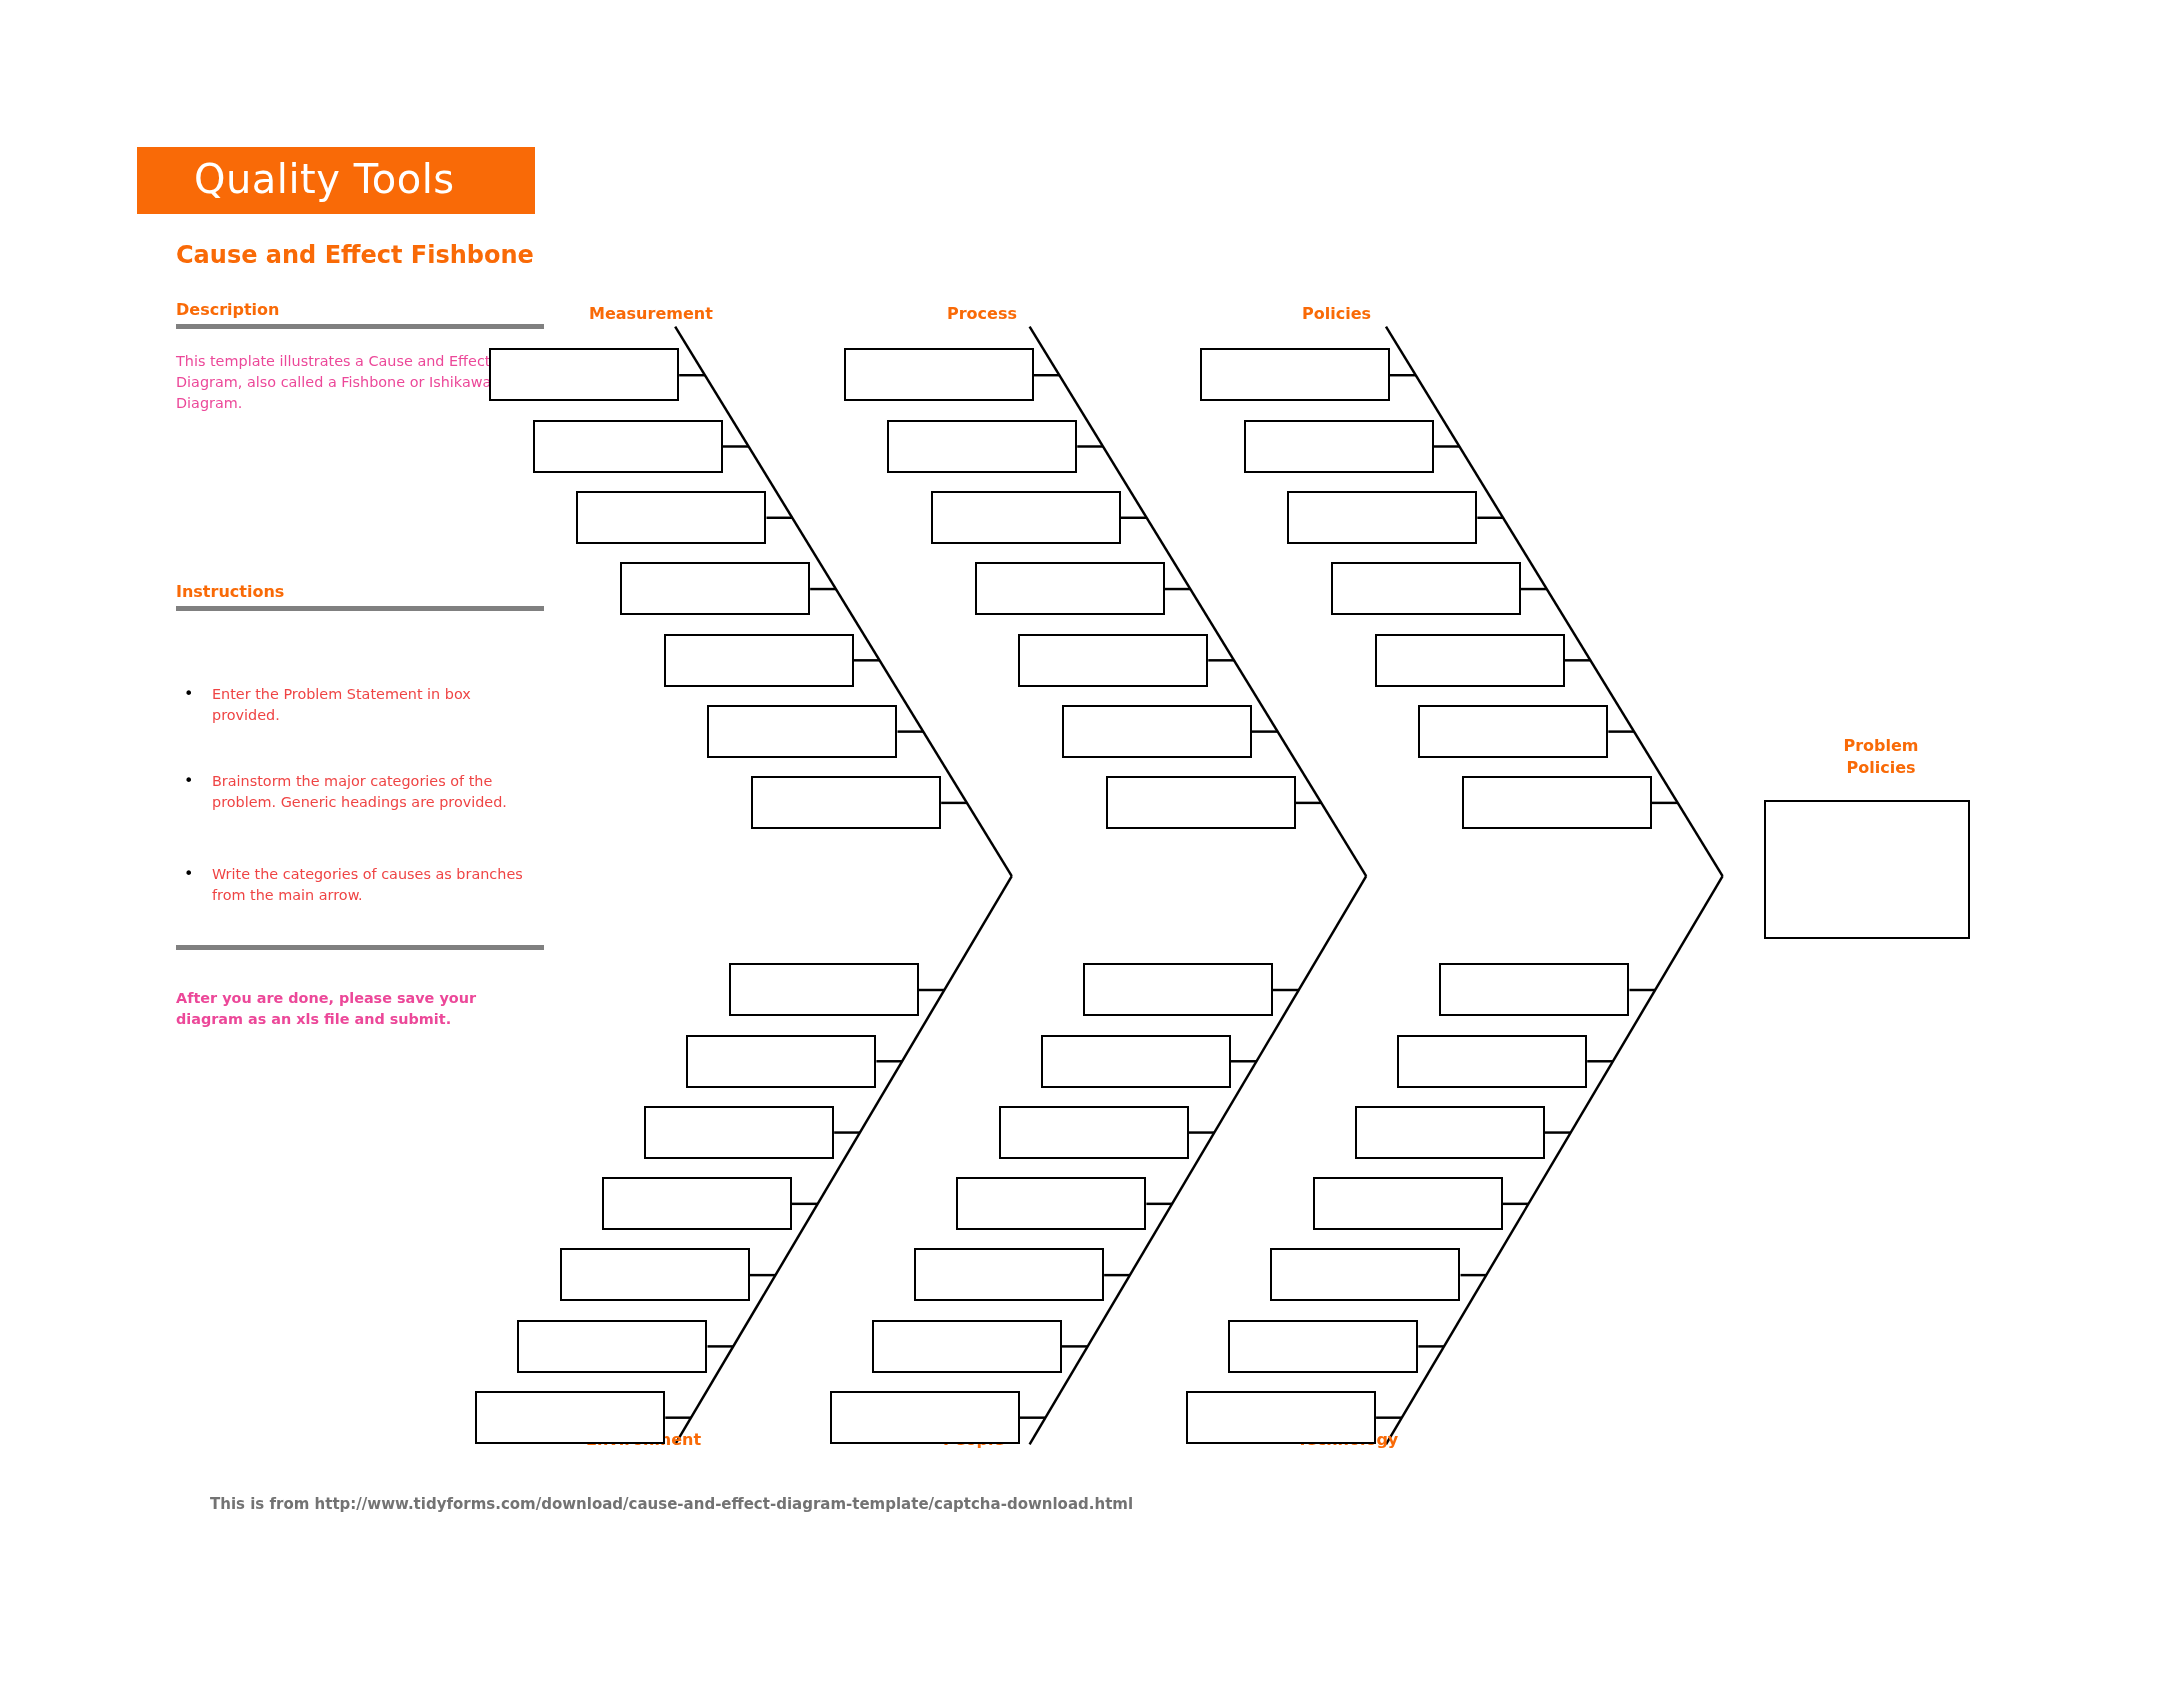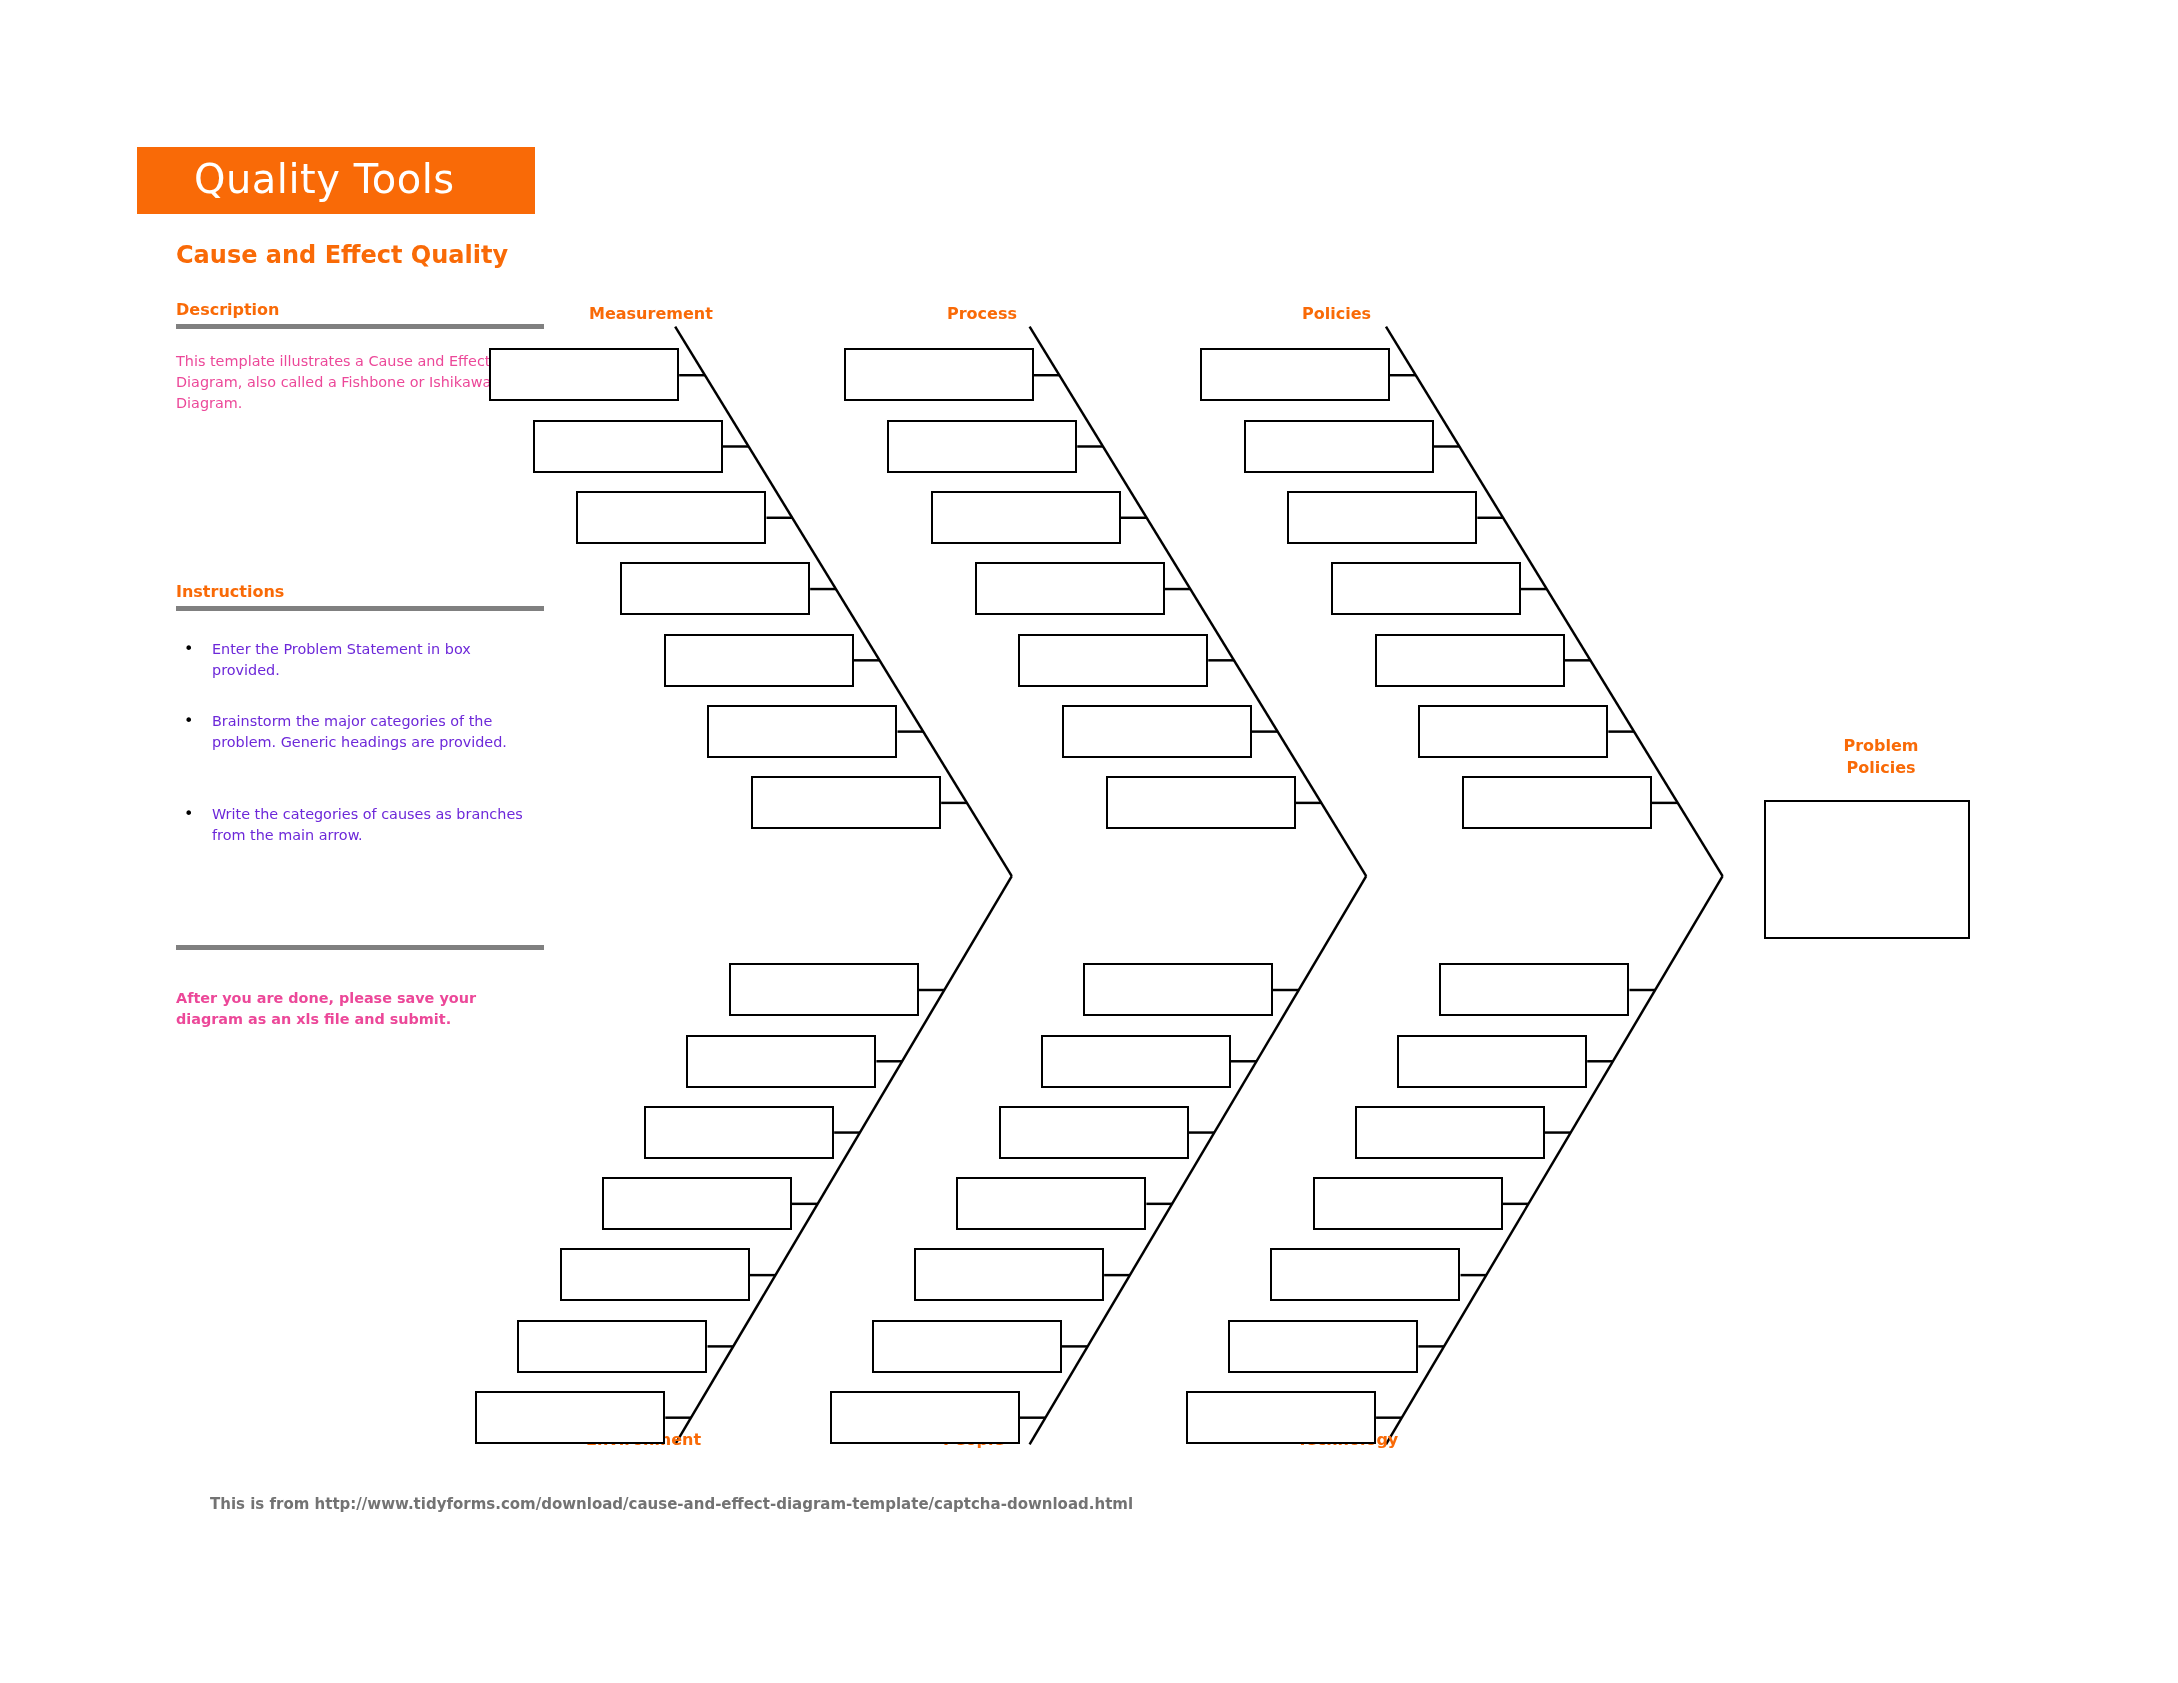--- a/index.html
+++ b/index.html
@@ -86,22 +86,23 @@
     margin: 0;
     padding: 0;
     list-style: none;
   }
   .bullet-list li {
     position: relative;
     padding-left: 36px;
     margin-bottom: 30px;
     font-size: 14.4px;
     line-height: 21px;
-    color: #6d28d9;
-    font-family: "DejaVu Sans", sans-serif;
+    color: #ef4444;
+    font-family: "DejaVu Sans", sans-serif;
+    margin-top: 45px;
   }
   .bullet-list li::before {
     content: "\2022";
     position: absolute;
     left: 8px;
     top: -1px;
     font-size: 16px;
     color: #000;
   }
   .bullet-list li.gap { margin-bottom: 51px; }
@@ -167,21 +168,21 @@
     background: #ffffff;
   }
 </style>
 </head>
 <body>
 
 <div class="page">
 
   <div class="banner"></div>
   <div class="banner-text">Quality Tools</div>
-  <div class="doc-title">Cause and Effect Quality</div>
+  <div class="doc-title">Cause and Effect Fishbone</div>
 
   <div class="sec-head" style="left:176px; top:300px;">Description</div>
   <div class="sec-rule" style="left:176px; top:324px; width:368px;"></div>
   <div class="body-text" style="left:176px; top:351px; width:351px;">This template illustrates a Cause and Effect Diagram, also called a Fishbone or Ishikawa Diagram.</div>
 
   <div class="sec-head" style="left:176px; top:582px;">Instructions</div>
   <div class="sec-rule" style="left:176px; top:606px; width:368px;"></div>
 
   <ul class="bullet-list">
     <li>Enter the Problem Statement in box provided.</li>

